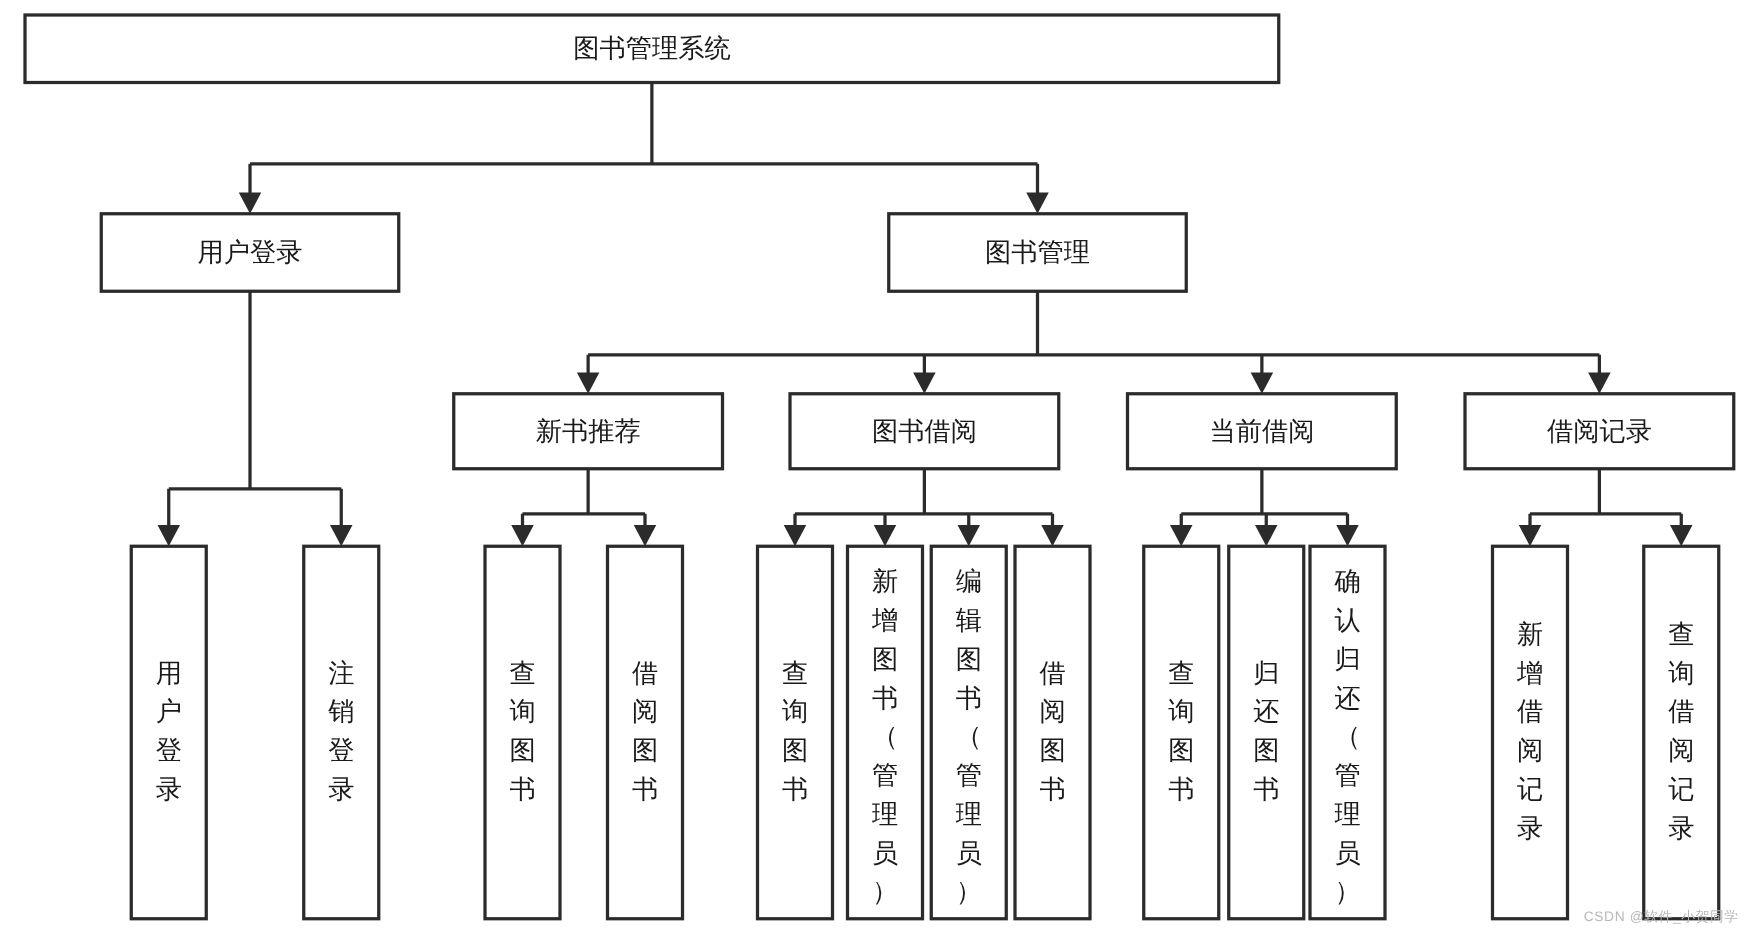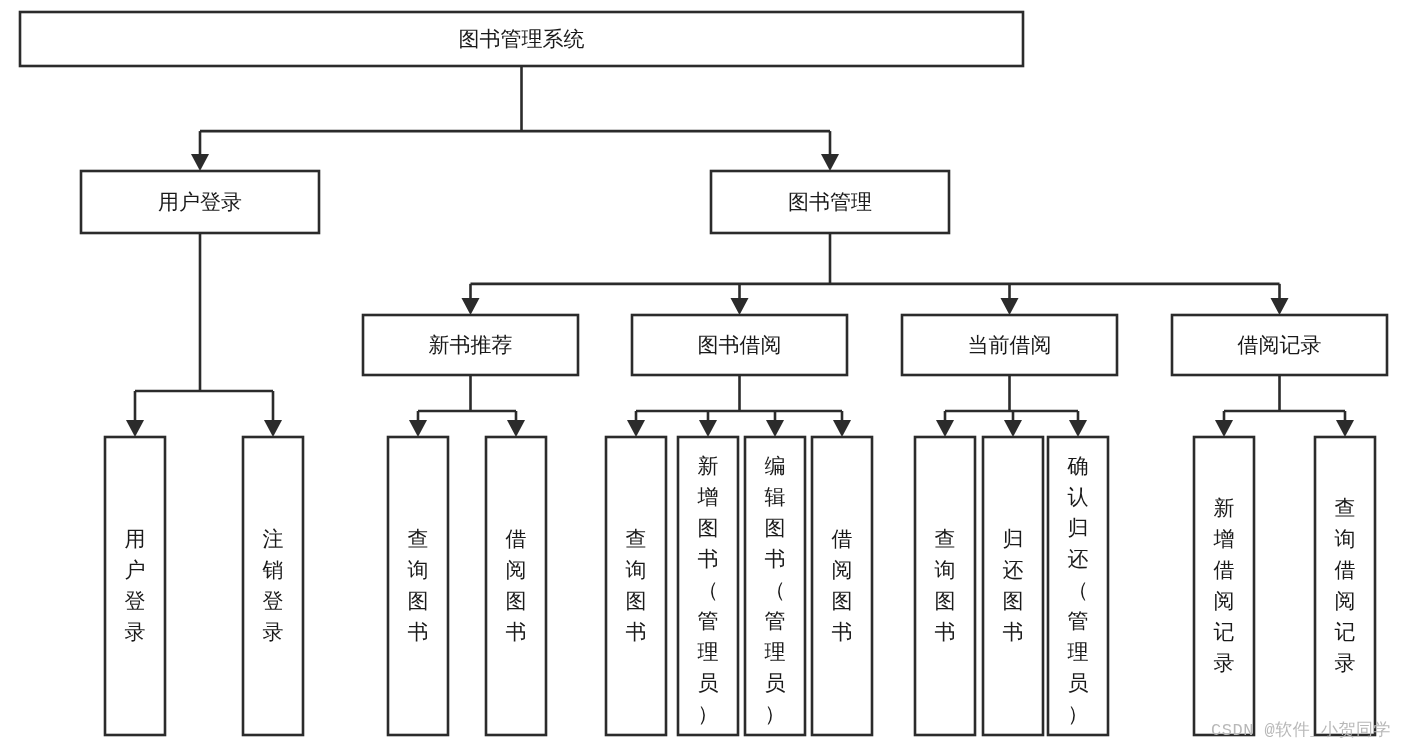--- a/index.html
+++ b/index.html
@@ -52,22 +52,22 @@
   .node-label-vert {
     fill: #1a1a1a;
     font-family: "DejaVu Sans", "Liberation Sans", sans-serif;
     font-size: 21px;
     text-anchor: middle;
   }
   .watermark {
     position: absolute;
     right: 14px;
     bottom: 6px;
-    font-family: Liberation Mono, monospace;
-    font-size: 17px;
+    font-family: Liberation Sans, sans-serif;
+    font-size: 11px;
     color: #b8b8b8;
     letter-spacing: 0.5px;
     white-space: nowrap;
     user-select: none;
   }
 </style>
 </head>
 <body>
 
 <div id="diagram-root">

